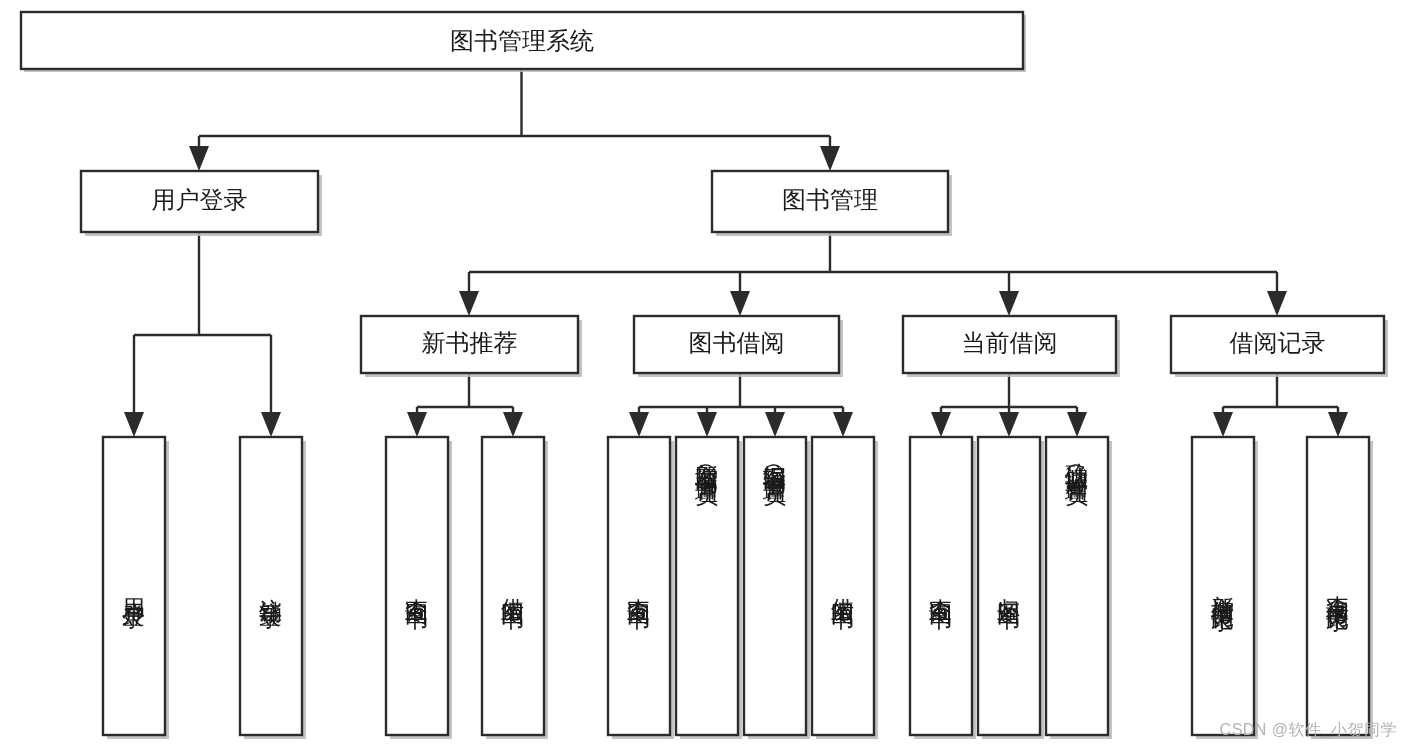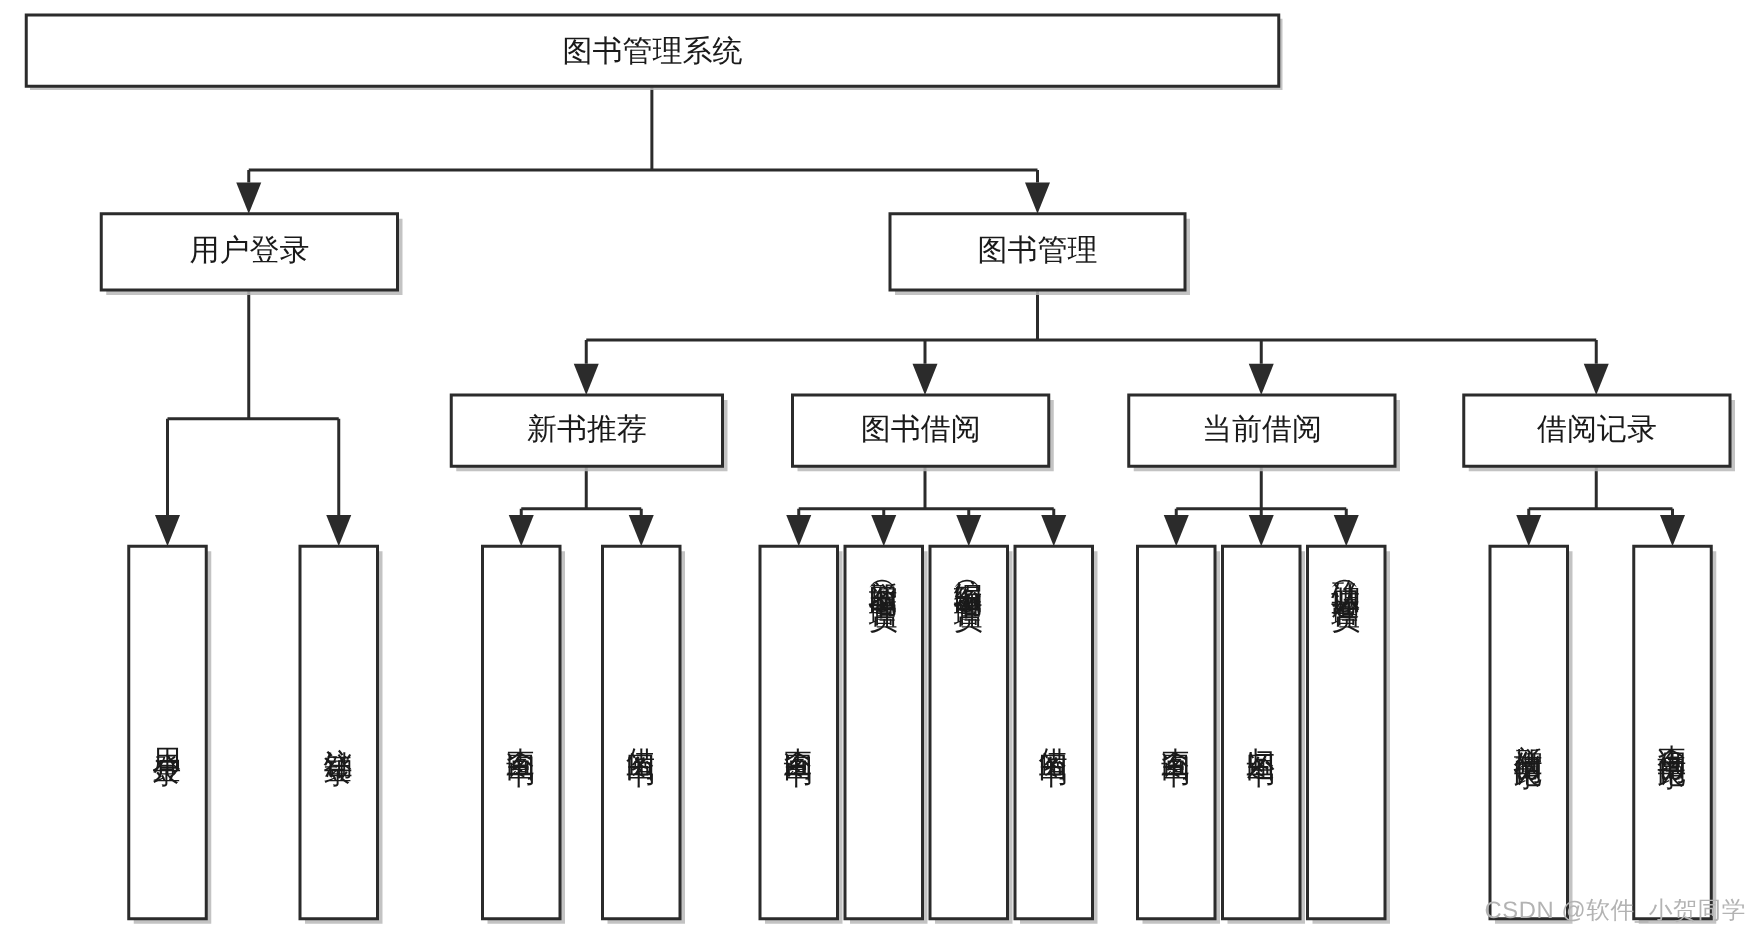--- a/index.html
+++ b/index.html
@@ -66,21 +66,21 @@
     line-height: 1.22;
     letter-spacing: 3px;
     color: #1a1a1a;
     white-space: nowrap;
   }
   #watermark {
     position: absolute;
     right: 8px;
     bottom: 6px;
     font-family: "Liberation Sans", "DejaVu Sans", sans-serif;
-    font-size: 19px;
+    font-size: 16px;
     color: #b3b3b3;
     letter-spacing: 0.5px;
     user-select: none;
   }
 </style>
 </head>
 <body>
 
 <div id="stage">
 

